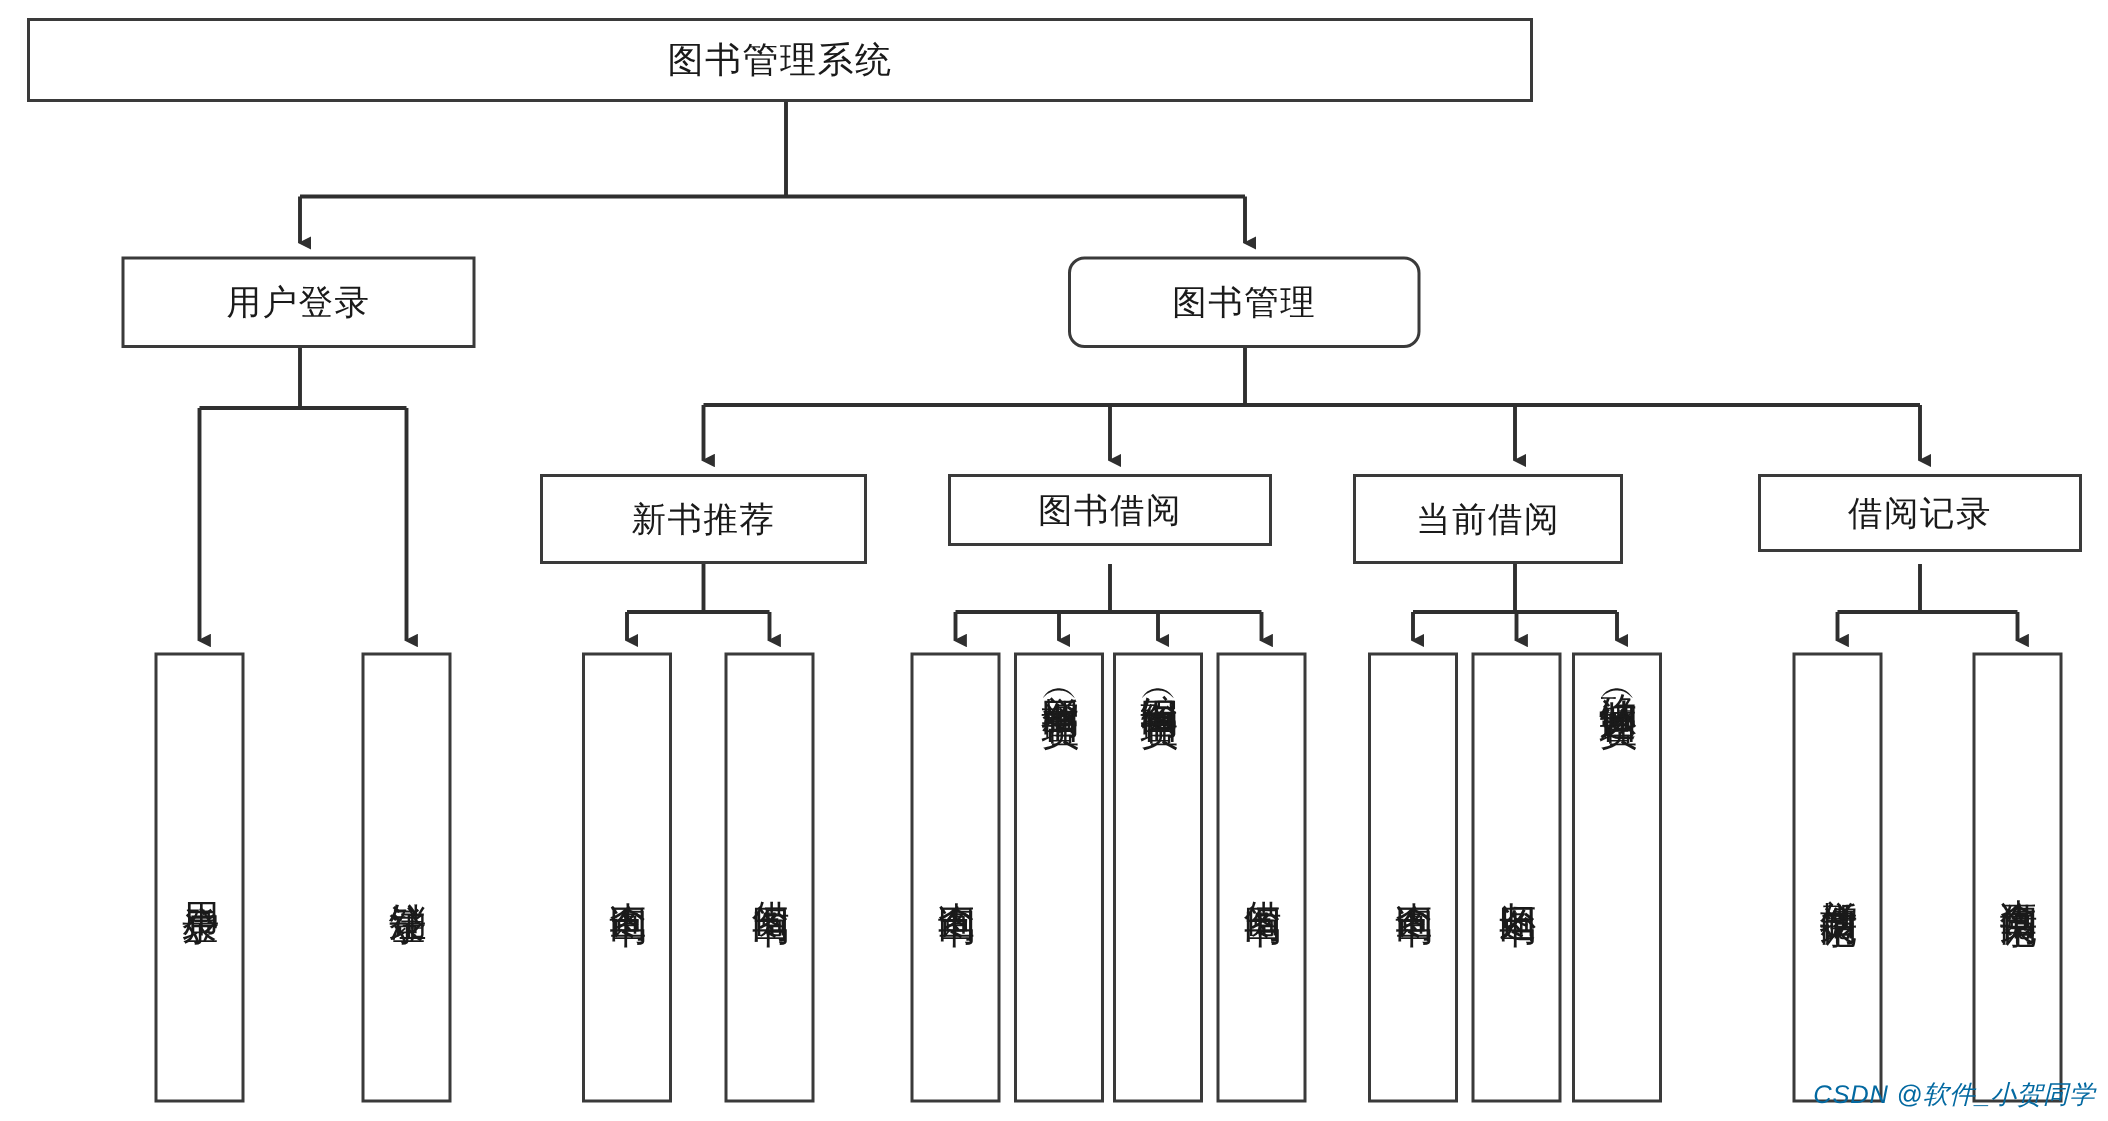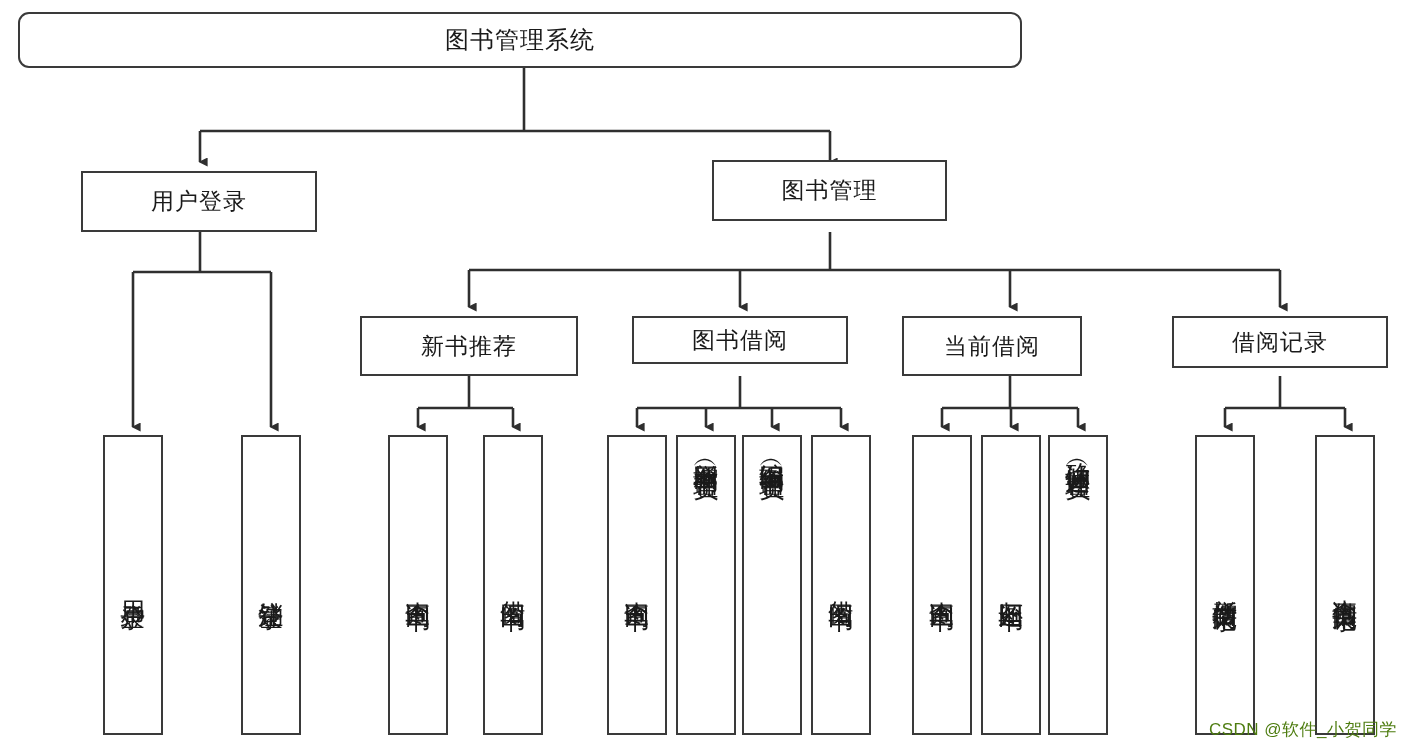--- a/index.html
+++ b/index.html
@@ -56,23 +56,24 @@
   }
   .node.vertical.center-text {
     align-items: center;
     padding-top: 0;
   }
   #watermark {
     position: absolute;
     right: 8px;
     bottom: 6px;
     font-size: 17px;
-    color: #4d7c0f;
+    color: #0369a1;
     white-space: nowrap;
     letter-spacing: 0.5px;
+    font-style: italic;
   }
 </style>
 </head>
 <body>
 
 <div id="diagram-root">
 
   <svg id="edges-layer" viewBox="0 0 1405 747" xmlns="http://www.w3.org/2000/svg">
     <defs>
       <marker id="arrow" markerWidth="9" markerHeight="9" refX="4.5" refY="7.6" orient="auto" markerUnits="userSpaceOnUse">
@@ -116,28 +117,28 @@
       <path d="M1011,408 L1011,427" marker-end="url(#arrow)"></path>
       <path d="M1078,408 L1078,427" marker-end="url(#arrow)"></path>
 
       <path d="M1280,376 L1280,408"></path>
       <path d="M1225,408 L1345,408"></path>
       <path d="M1225,408 L1225,427" marker-end="url(#arrow)"></path>
       <path d="M1345,408 L1345,427" marker-end="url(#arrow)"></path>
     </g>
   </svg>
 
-  <div class="node horizontal root" style="left:18px; top:12px; width:1004px; height:56px;border-radius:11px;">
+  <div class="node horizontal root" style="left:18px; top:12px; width:1004px; height:56px;">
     <span>图书管理系统</span>
   </div>
 
   <div class="node horizontal" style="left:81px; top:171px; width:236px; height:61px;">
     <span>用户登录</span>
   </div>
-  <div class="node horizontal" style="left:712px; top:160px; width:235px; height:61px;">
+  <div class="node horizontal" style="left:712px; top:171px; width:235px; height:61px;border-radius:11px;">
     <span>图书管理</span>
   </div>
 
   <div class="node horizontal" style="left:360px; top:316px; width:218px; height:60px;">
     <span>新书推荐</span>
   </div>
   <div class="node horizontal" style="left:632px; top:316px; width:216px; height:48px;">
     <span>图书借阅</span>
   </div>
   <div class="node horizontal" style="left:902px; top:316px; width:180px; height:60px;">

